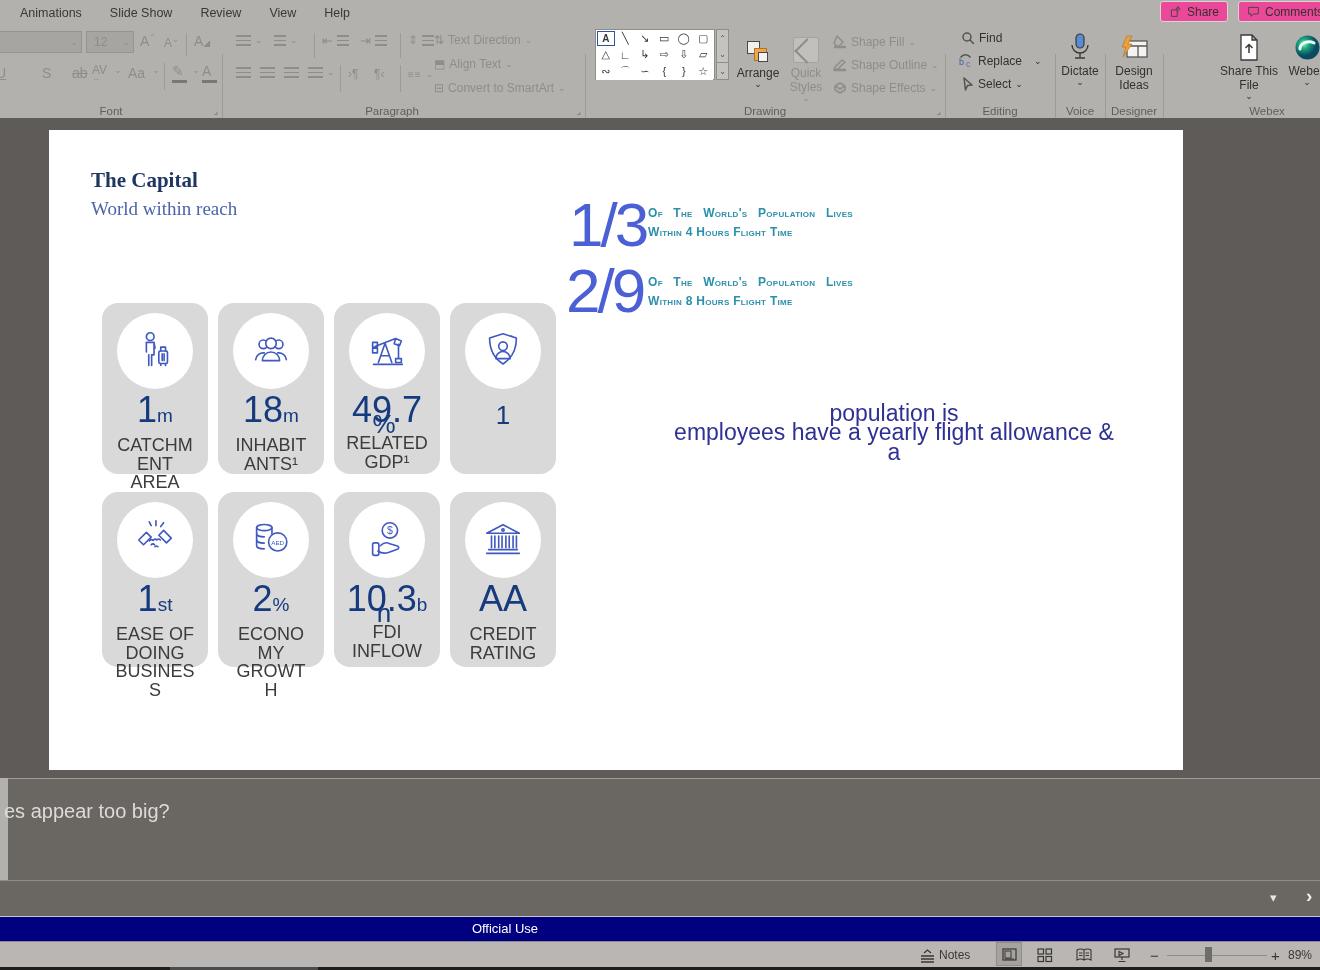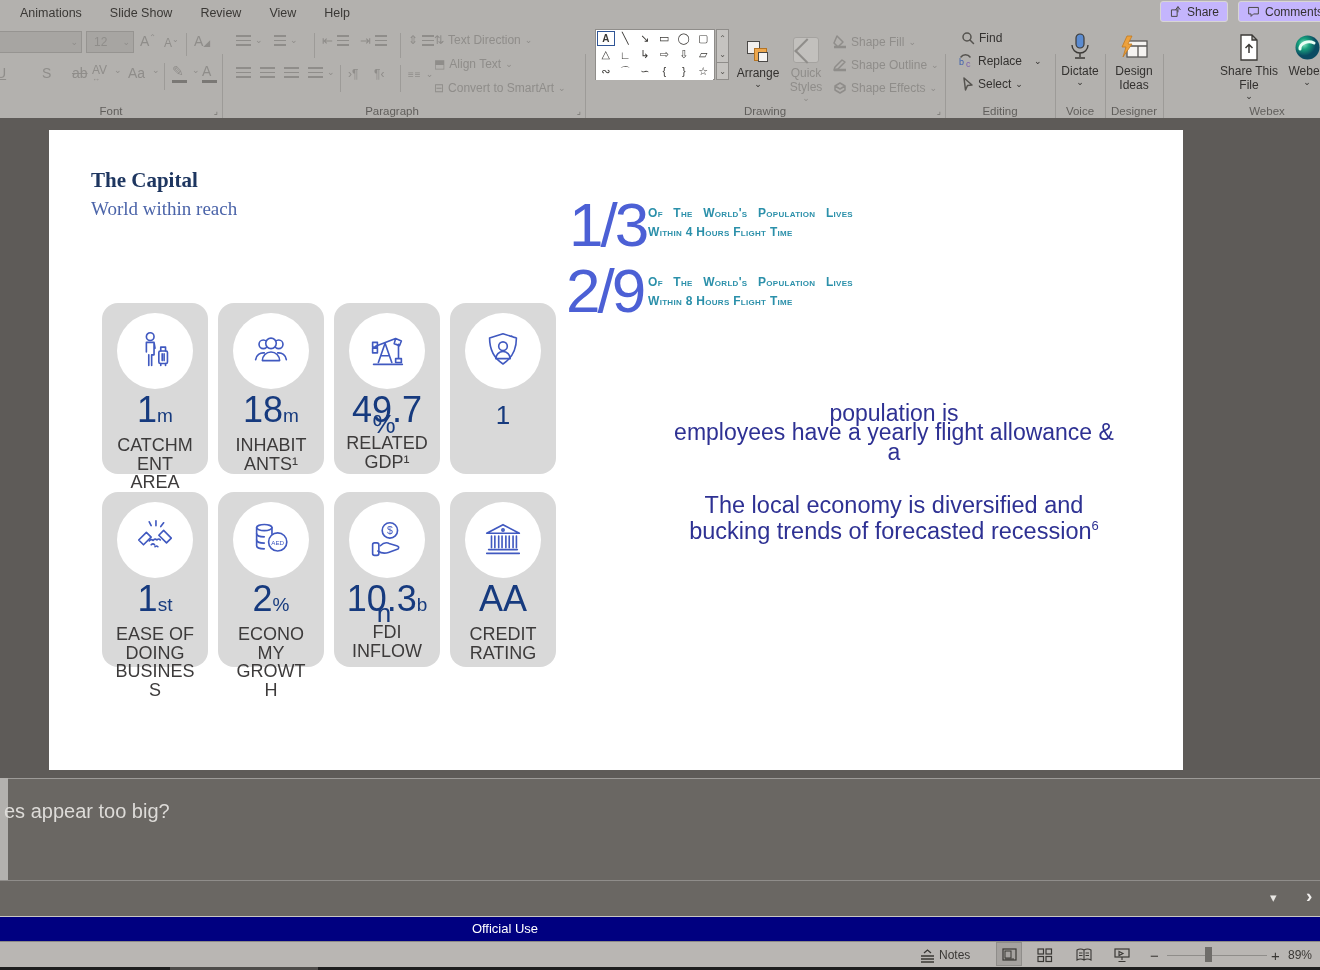--- a/index.html
+++ b/index.html
@@ -5,21 +5,21 @@
   html,body{margin:0;padding:0;background:#2a2a2a;}
   *{box-sizing:border-box;}
   .app{position:relative;width:1320px;height:970px;overflow:hidden;
        font-family:"Liberation Sans",sans-serif;background:#b3b1ae;}
 
   
   .tabrow{position:absolute;left:0;top:0;width:100%;height:25px;background:#b3b1ae;}
   .tabs{position:absolute;left:20px;top:0;height:25px;display:flex;gap:28px;align-items:center;}
   .tab{font-size:12.5px;color:#3a3835;white-space:nowrap;cursor:default;}
   .topbtns{position:absolute;right:-12px;top:1px;display:flex;gap:10px;}
-  .topbtn{height:21px;background:#c4b5fd;border-radius:3px;display:flex;align-items:center;
+  .topbtn{height:21px;background:#ec4899;border-radius:3px;display:flex;align-items:center;
           gap:5px;padding:0 8px;font-size:12px;color:#33312f;border:1px solid #d8d6d3;}
   .topbtn svg{width:13px;height:13px;}
 
   
   .ribbon{position:absolute;left:0;top:25px;width:100%;height:93px;background:#b3b1ae;}
   .grp{position:absolute;top:0;height:93px;}
   .grp-label{position:absolute;bottom:1px;left:0;right:0;text-align:center;
              font-size:11.5px;color:#605e5b;}
   .launcher{position:absolute;bottom:2px;right:4px;font-size:9px;color:#75736f;}
   .vsep{position:absolute;top:4px;bottom:3px;width:1px;background:#9d9b98;}
@@ -431,22 +431,20 @@
 
       <div class="fracval fv1">1/3</div>
       <div class="fractext ft1">Of The World's Population Lives Within 4 Hours Flight Time</div>
       <div class="fracval fv2">2/9</div>
       <div class="fractext ft2">Of The World's Population Lives Within 8 Hours Flight Time</div>
 
       <div class="centerblock">
         <div class="cline cl1">employees have a yearly flight allowance &amp;</div>
         <div class="cline cl0">population is</div>
         <div class="cline cl2">a</div>
-        <div class="econ"><span>The local economy is diversified and
-bucking trends of forecasted recession</span><sup>6</sup></div>
       </div>
 
       <div class="cardrow row1">
         <div class="card">
           <div class="circle">
             <svg viewBox="0 0 48 48" class="blue-ic">
               <circle cx="19" cy="9" r="4"></circle>
               <path d="M15 15 h8 v13 h-2.5 v11 M17.5 28 v11 M15 15 v10 M23 15 l1 6"></path>
               <rect x="28" y="24" width="9" height="13" rx="1.5"></rect>
               <path d="M30 24 v-4 h5 v4 M31.5 27 v7 M33.5 27 v7 M30 37 v2 M35 37 v2"></path>

